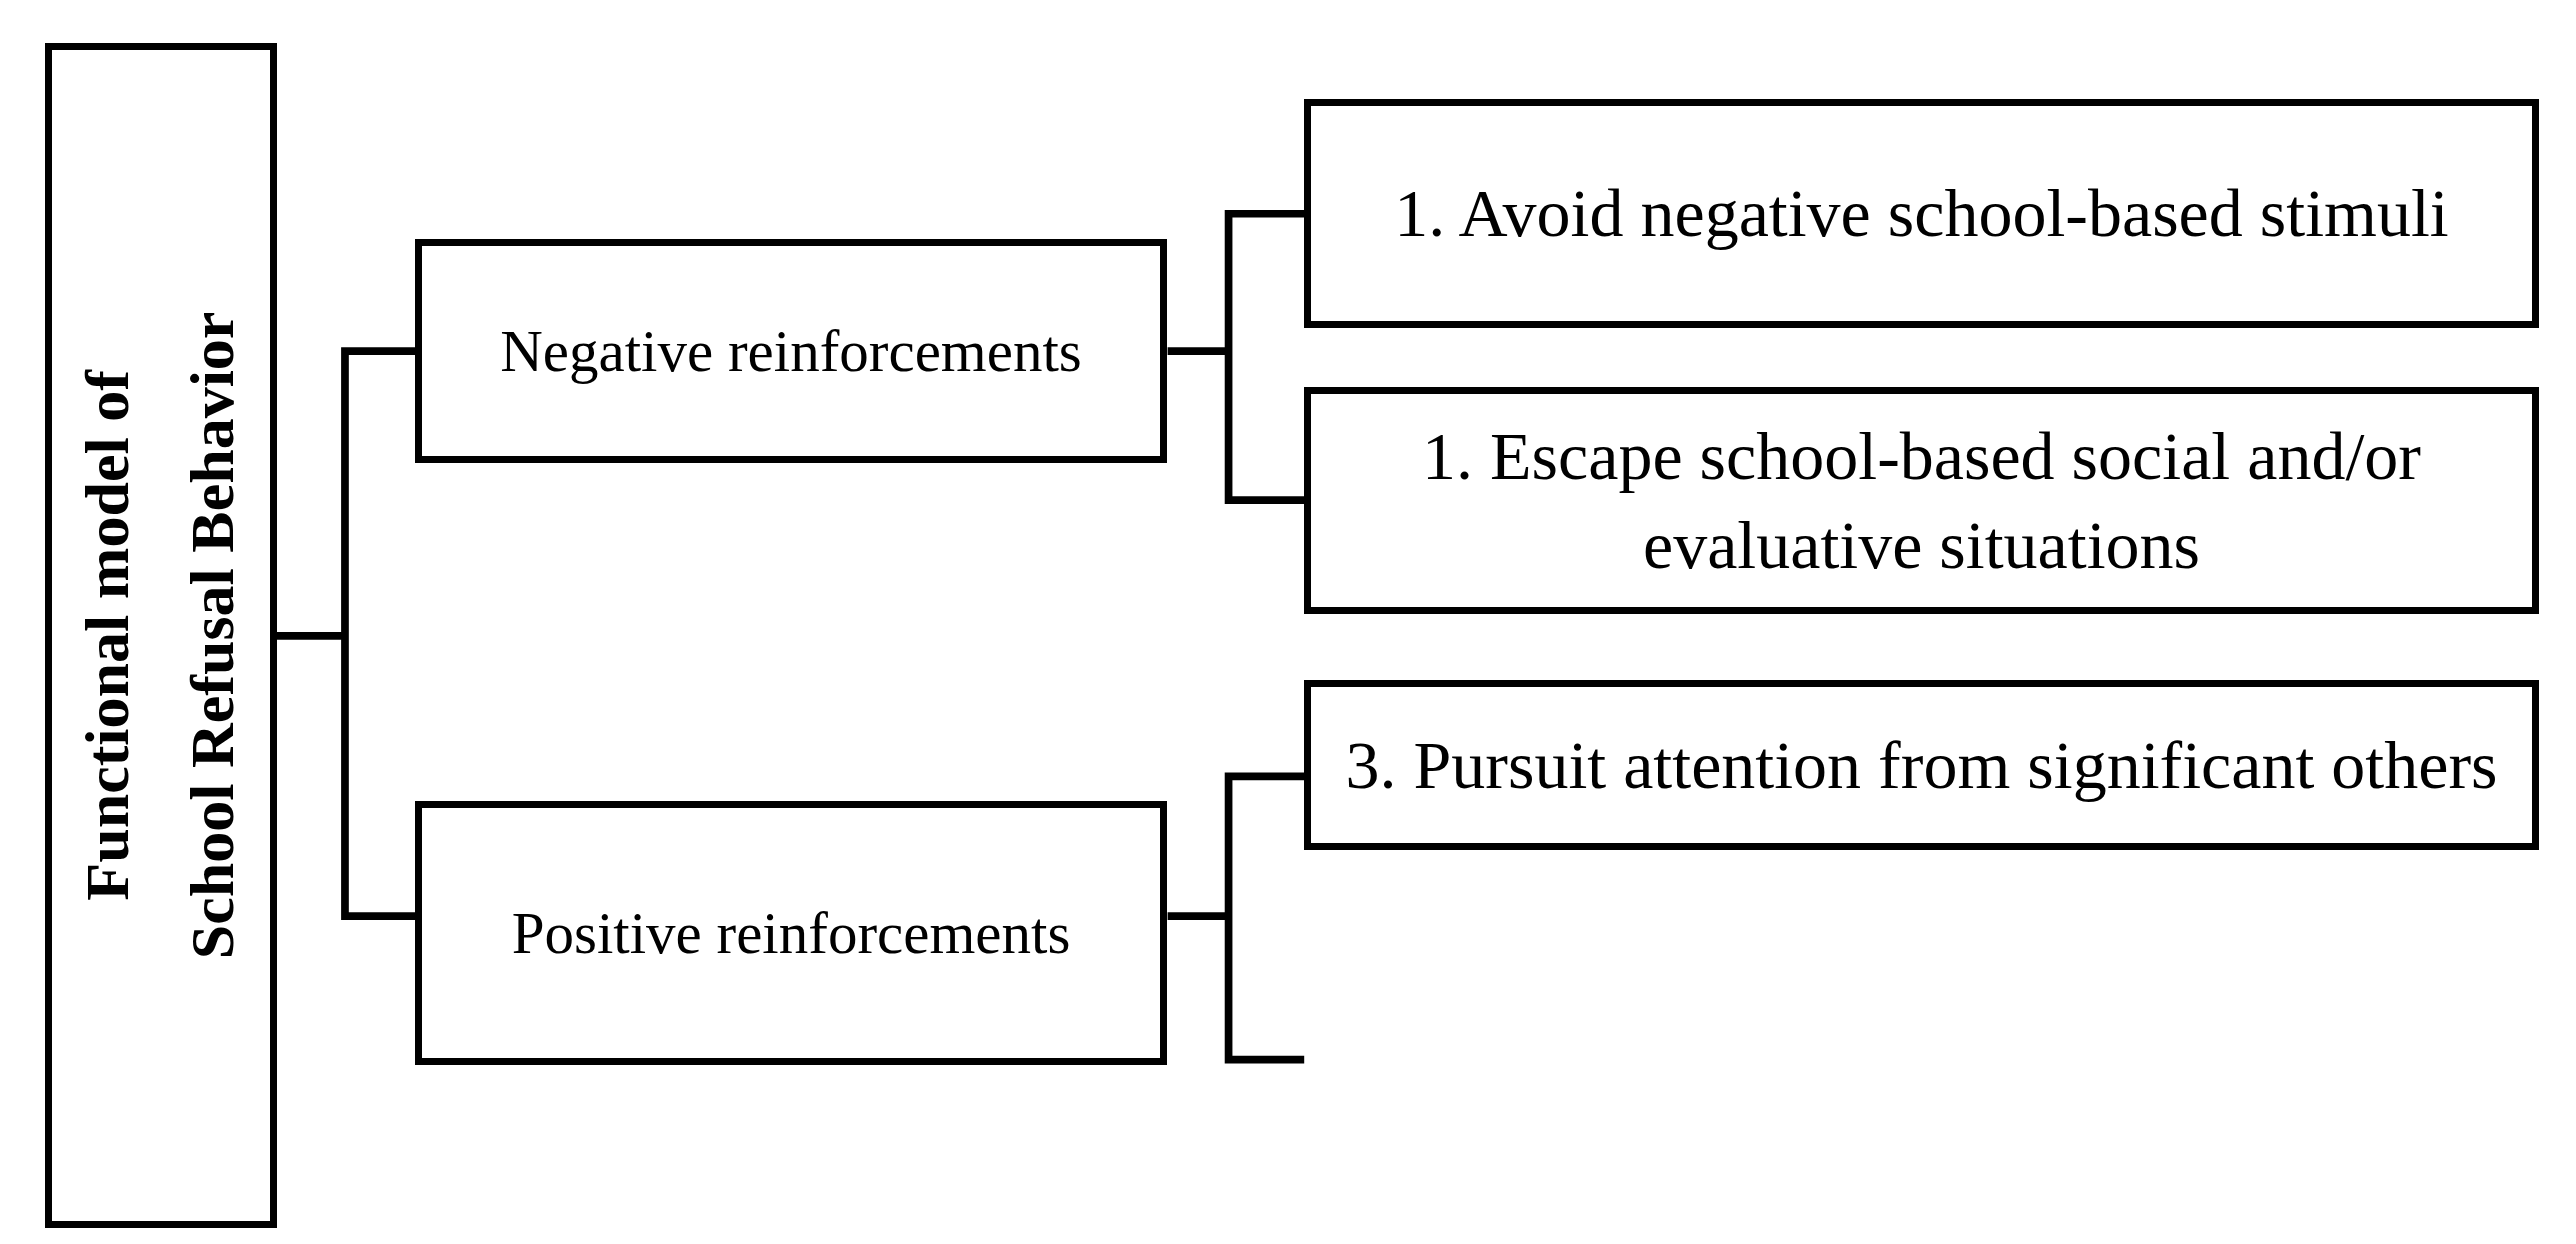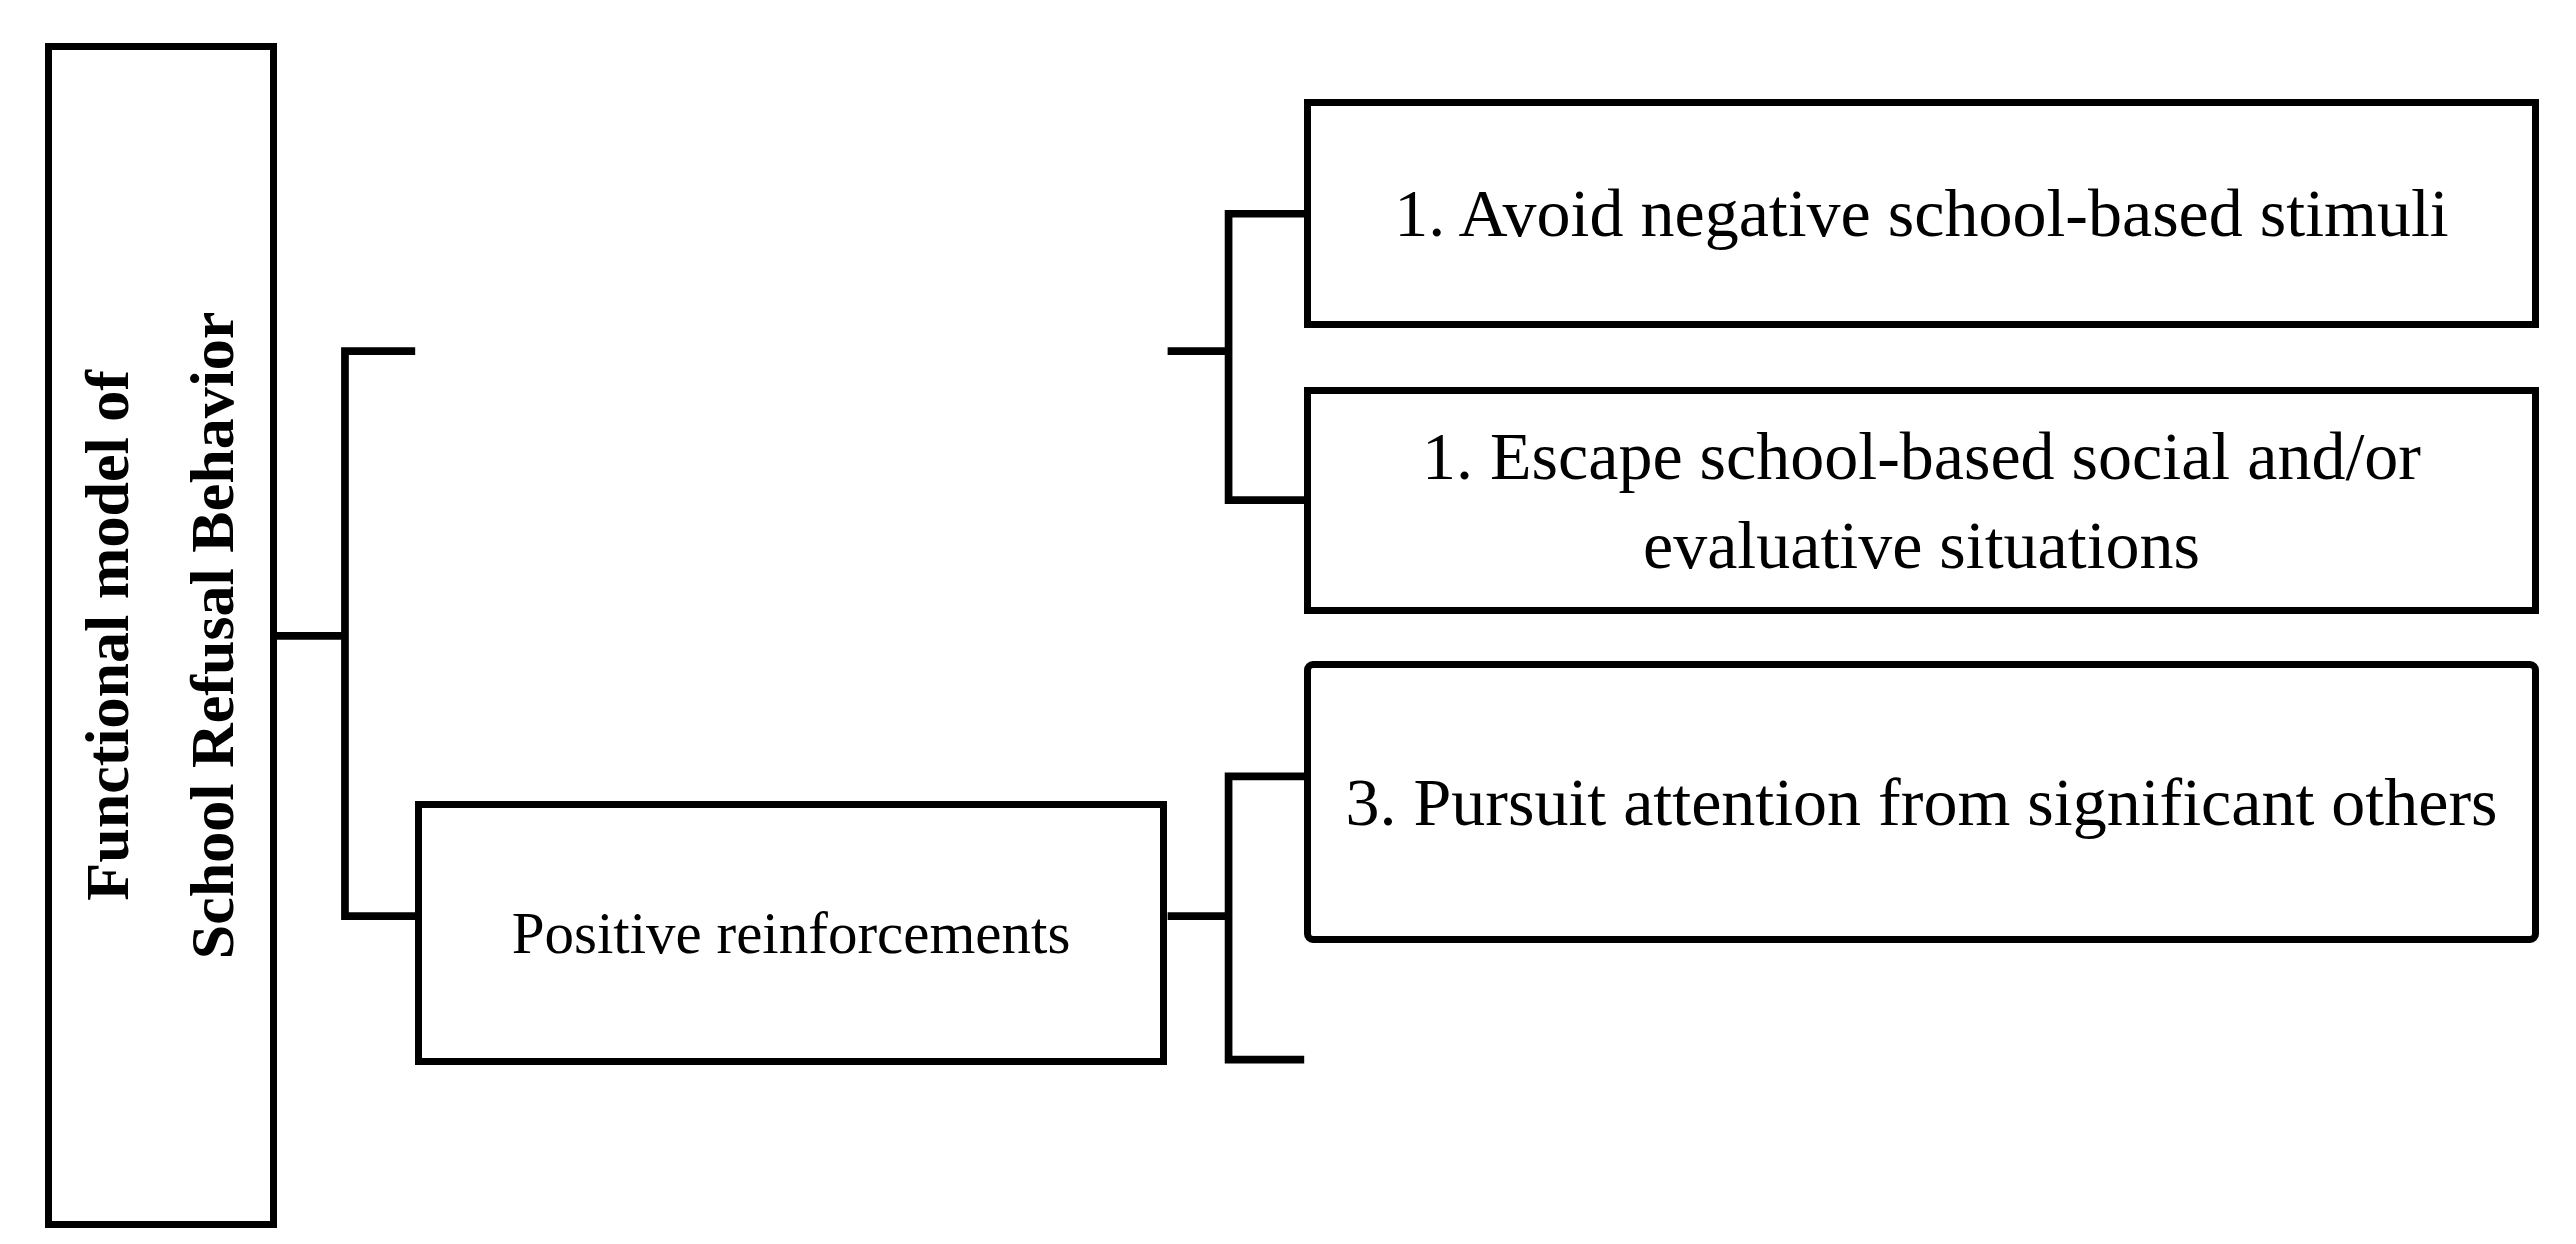--- a/index.html
+++ b/index.html
@@ -61,21 +61,21 @@
   .branch-pos { top: 801px; height: 264px; }
   .leaf-box {
     left: 1304px;
     width: 1235px;
     font-size: 68px;
     line-height: 1.3;
     padding: 0 11.6px;
   }
   .leaf-1 { top: 99px;  height: 229px; }
   .leaf-2 { top: 387px;  height: 227px; }
-  .leaf-3 { top: 661px;  height: 282px; border-radius: 9px; }
+  .leaf-3 { top: 680px;  height: 170px; }
   .leaf-4 { top: 945px; height: 230px; }
 </style>
 </head>
 <body>
 
 <div class="canvas">
 
   <svg class="connectors" viewBox="0 0 3338 1612" xmlns="http://www.w3.org/2000/svg">
     <path d="M358 824 H447"></path>
     <path d="M538 455 H447 V1187 H538"></path>
@@ -85,20 +85,23 @@
     <path d="M1690 1006 H1592 V1373 H1690"></path>
   </svg>
 
   <div class="box root-box">
     <div class="root-title">
       <span>Functional model of</span><br>
       <span>School Refusal Behavior</span>
     </div>
   </div>
 
+  <div class="box branch-box branch-neg">
+    <span>Negative reinforcements</span>
+  </div>
 
   <div class="box branch-box branch-pos">
     <span>Positive reinforcements</span>
   </div>
 
   <div class="box leaf-box leaf-1">
     <span>1. Avoid negative school-based stimuli</span>
   </div>
 
   <div class="box leaf-box leaf-2">

